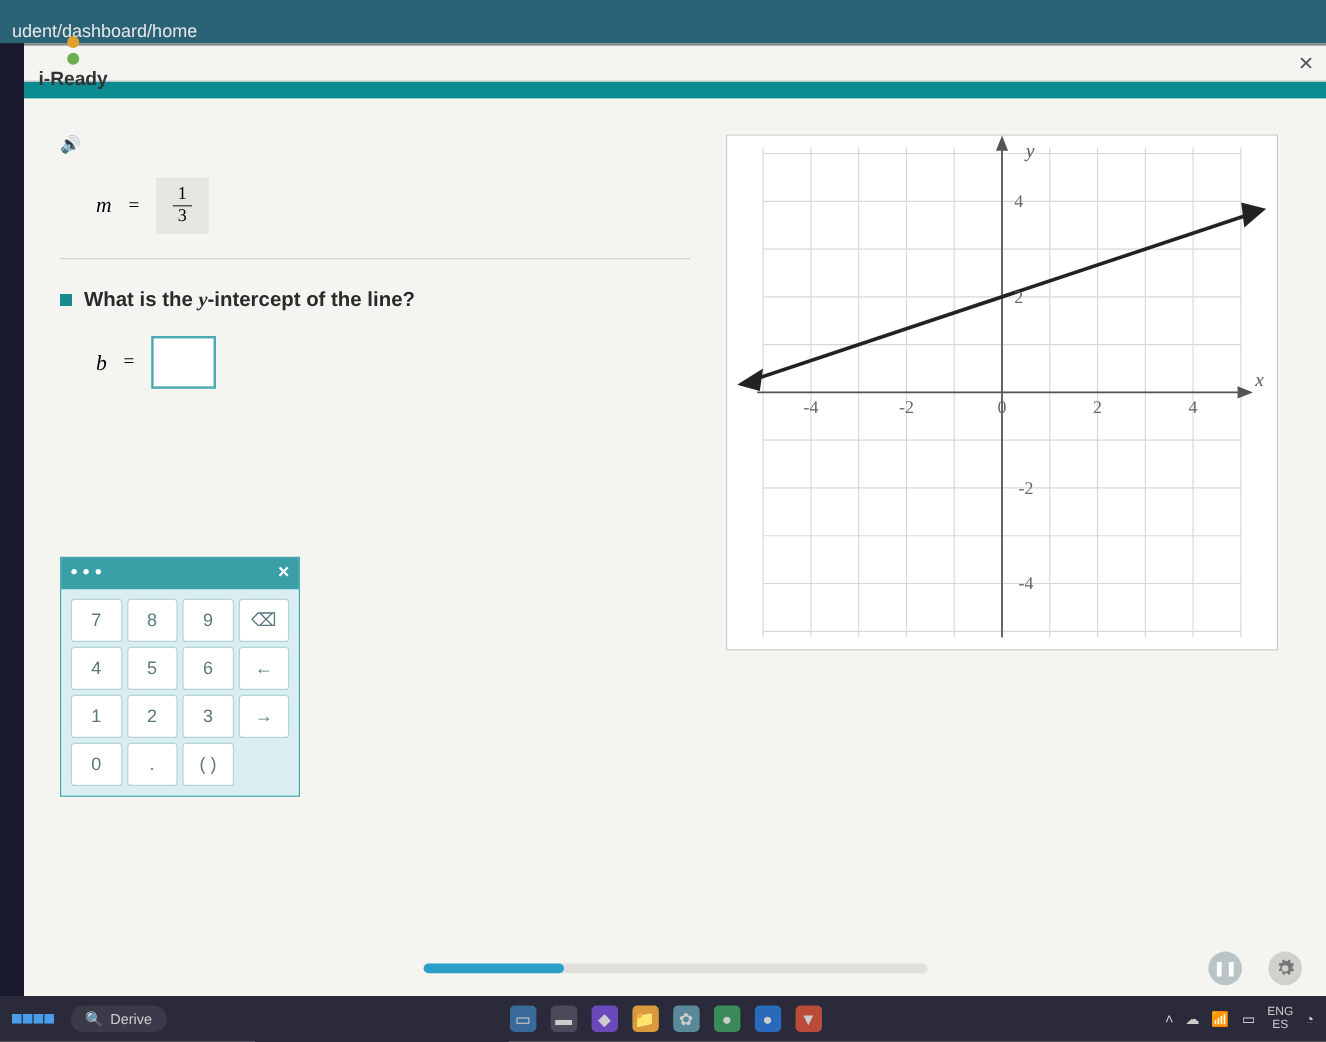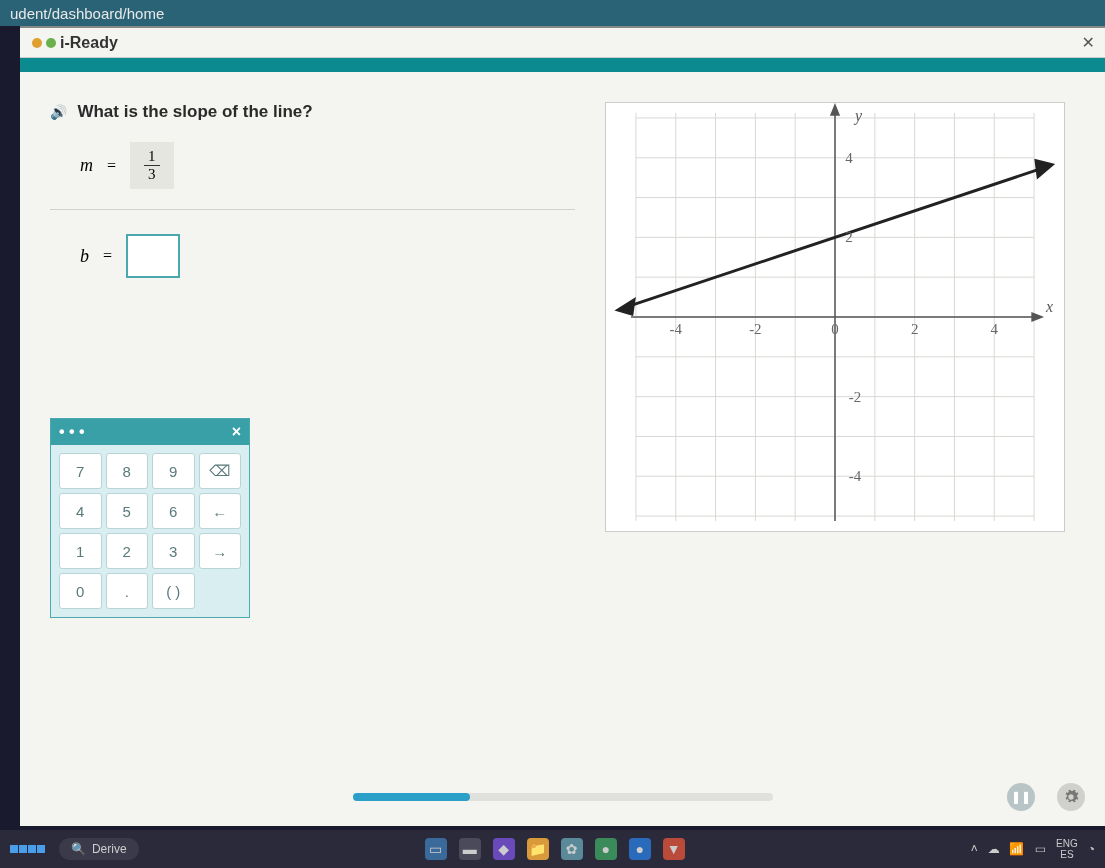--- a/index.html
+++ b/index.html
@@ -7,21 +7,21 @@
     font-family: Arial, Helvetica, sans-serif;
     background: #1a1a2e;
     width: 1105px;
     height: 868px;
     overflow: hidden;
     position: relative;
   }
   .url-bar {
     background: #2a6276;
     color: #e8e8e8;
-    padding: 5px 10px;
+    padding: 18px 10px;
     font-size: 15px;
     height: 26px;
   }
   .app-window {
     background: #f4f4f0;
     margin-left: 20px;
     height: 800px;
     position: relative;
     border-top: 2px solid #888;
   }
@@ -33,20 +33,21 @@
     padding: 0 12px;
     position: relative;
   }
   .brand {
     font-weight: bold;
     font-size: 16px;
     color: #333;
     display: flex;
     align-items: center;
     gap: 4px;
+    flex-direction: column;
   }
   .brand-dot { width:10px;height:10px;border-radius:50%;background:#e0a030;display:inline-block;}
   .brand-dot.g{background:#6ab04c;}
   .lesson-title {
     position: absolute;
     left: 50%;
     transform: translateX(-50%);
     font-size: 14px;
     color: #4a4a4a;
   }
@@ -146,33 +147,38 @@
     </div>
     <div class="close-x">✕</div>
   </div>
   <div class="teal-bar"></div>
 
   <div class="content">
     <div class="left-col">
 
       <div class="q-row">
         <span class="speaker-icon">🔊</span>
-        <span class="q-text">What is the slope of the line?</span>
       </div>
       <div class="ans-row">
         <span class="mvar">m</span>
         <span class="eq">=</span>
         <div class="frac-box">
           <span class="top">1</span>
           <span class="bot">3</span>
         </div>
       </div>
 
       <hr class="div">
 
+      <div class="q-row">
+        <span class="bullet"></span>
+        <span class="q-text">
+          <span>What is the </span><span class="ital">y</span><span>-intercept of the line?</span>
+        </span>
+      </div>
       <div class="ans-row">
         <span class="mvar">b</span>
         <span class="eq">=</span>
         <input class="input-box" style="">
       </div>
 
       <div class="keypad">
         <div class="kp-head">
           <span>• • •</span>
           <span style="cursor:pointer">×</span>

